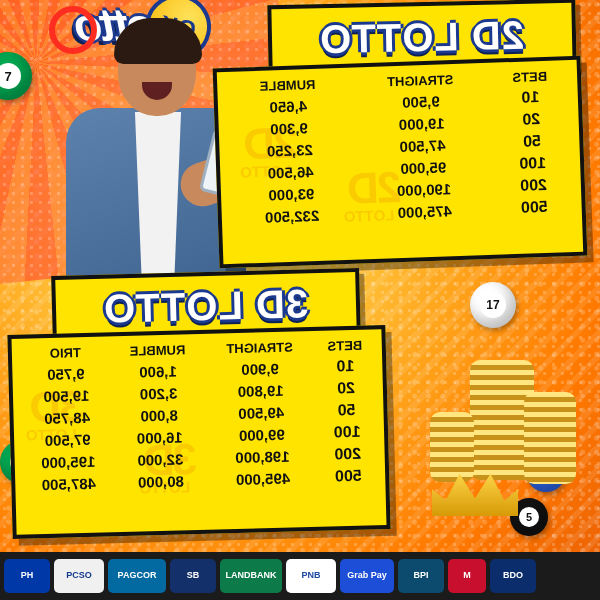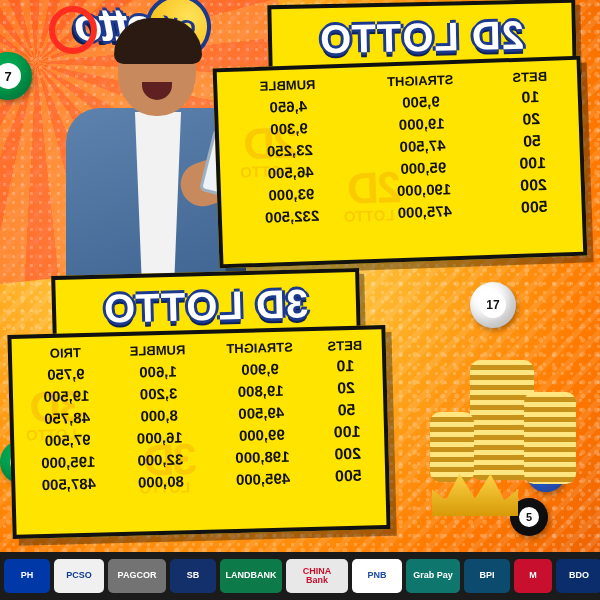--- a/index.html
+++ b/index.html
@@ -249,36 +249,33 @@
     </table>
   </div>
 
   <div class="footer">
     <div class="chip" style="background:#0038a8;width:36px;">
         <span>PH</span>
       </div>
     <div class="chip" style="background:#f0f0f0;color:#123a8f;width:40px;text-align:right;">
         <span>PCSO</span>
       </div>
-    <div class="chip" style="background:#737373;width:48px;text-align:center;">
+    <div class="chip" style="background:#0369a1;width:48px;text-align:center;">
         <span>PAGCOR</span>
       </div>
     <div class="chip" style="background:#14306b;width:36px;text-align:center;">
         <span>SB</span>
       </div>
     <div class="chip" style="background:#0d7a4a;width:52px;">
         <span>LANDBANK</span>
       </div>
-    <div class="chip" style="background:#e8e8e8;color:#c8102e;width:52px;">
-        <span>CHINA Bank</span>
-      </div>
     <div class="chip" style="background:#ffffff;color:#1b4aa0;width:40px;">
         <span>PNB</span>
       </div>
-    <div class="chip" style="background:#0f766e;width:44px;">
+    <div class="chip" style="background:#1d4ed8;width:44px;">
         <span>Grab Pay</span>
       </div>
     <div class="chip" style="background:#0c4a6e;width:36px;">
         <span>BPI</span>
       </div>
     <div class="chip" style="background:#c8102e;width:28px;">
         <span>M</span>
       </div>
     <div class="chip" style="background:#0b2d6b;width:36px;">
         <span>BDO</span>

